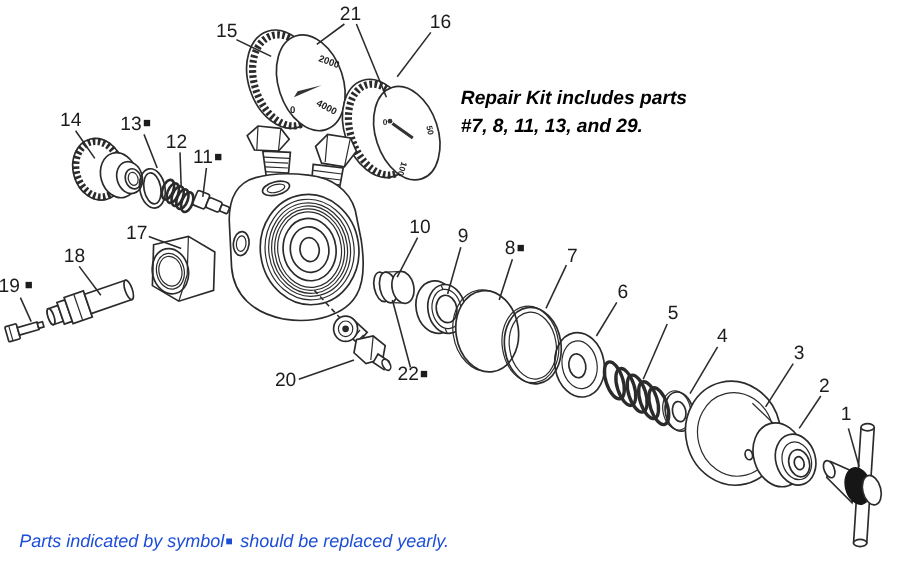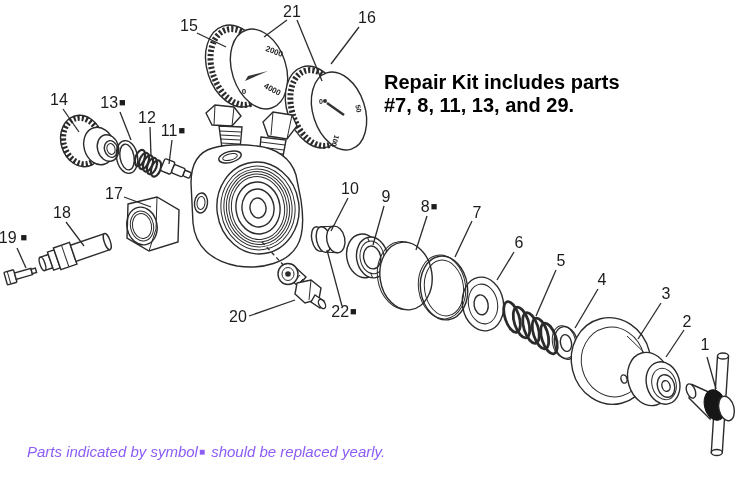--- a/index.html
+++ b/index.html
@@ -11,22 +11,22 @@
   .knurl{fill:none;stroke:#2b2b2b;stroke-width:6;stroke-dasharray:2.2 2;}
   .coil{fill:none;stroke:#2b2b2b;stroke-width:2.2;}
   .coil-big{fill:none;stroke:#2b2b2b;stroke-width:2.8;}
   .thin{fill:none;stroke:#2b2b2b;stroke-width:1;}
   .leader{stroke:#2b2b2b;stroke-width:1.3;}
   .callout{font-family:"Liberation Sans",sans-serif;font-size:16px;fill:#1c1c1c;text-anchor:middle;}
   .callout-sym{font-size:11px;}
   .dial{font-family:"Liberation Sans",sans-serif;font-size:8px;font-weight:bold;fill:#222;text-anchor:middle;}
   .dial-sm{font-size:7px;}
   .dash{stroke:#2b2b2b;stroke-width:1.3;stroke-dasharray:4 3;fill:none;}
-  .note{position:absolute;left:384px;top:71px;font-weight:bold;font-size:20px;line-height:23px;color:#000;}
-  .footer{position:absolute;left:16px;top:443px;font-style:italic;font-size:15px;color:#8b5cf6;margin-left:11px;}
+  .note{position:absolute;left:384px;top:71px;font-weight:bold;font-size:16px;line-height:23px;color:#000;font-style:italic;}
+  .footer{position:absolute;left:16px;top:443px;font-style:italic;font-size:15px;color:#1d4ed8;}
   .fsym{font-size:10px;font-style:normal;vertical-align:2px;margin:0 2px 0 1px;}
 </style>
 </head>
 <body>
 
 <div class="stage">
 
 <svg class="art" width="756" height="481" viewBox="0 0 756 481">
 
   <g>

